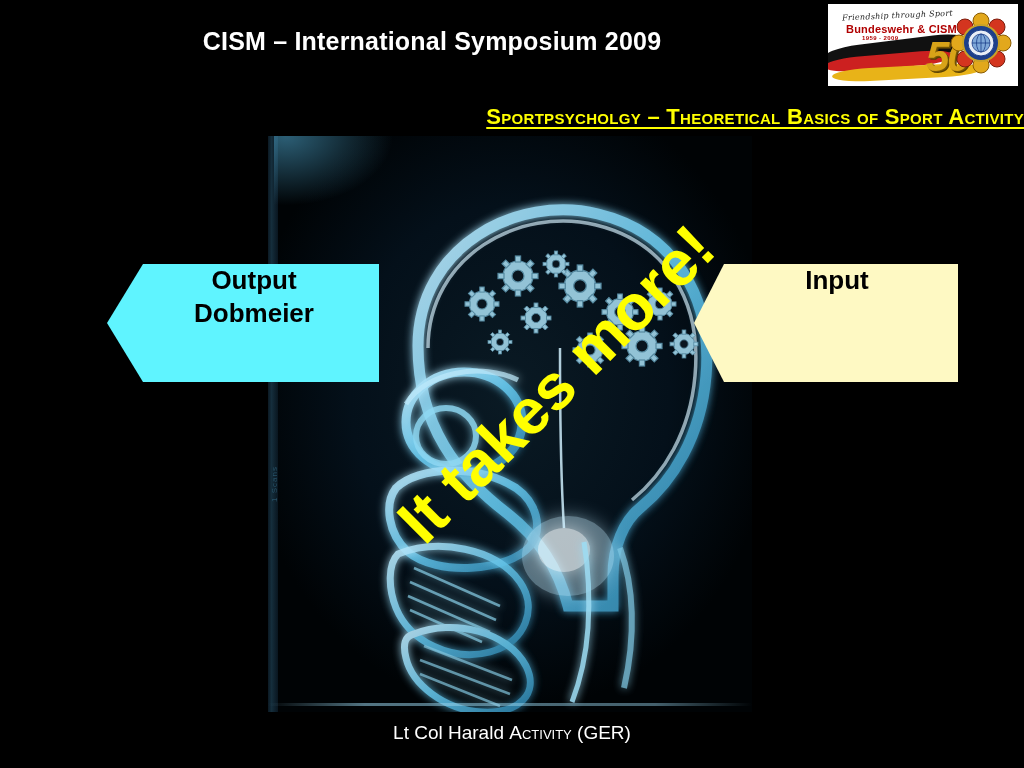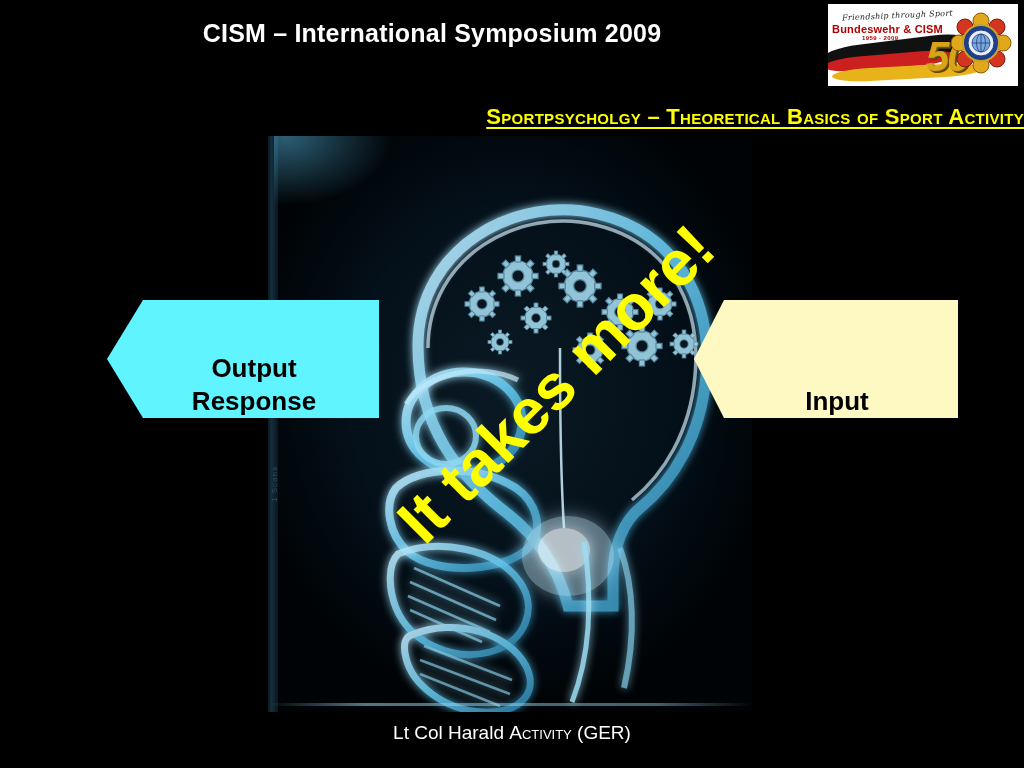--- a/index.html
+++ b/index.html
@@ -20,21 +20,21 @@
     position: relative;
     width: 1024px;
     height: 768px;
     background: #000000;
     overflow: hidden;
   }
 
   
   .header-block {
     position: absolute;
-    top: 18px;
+    top: 26px;
     left: 0;
     width: 864px;
     text-align: center;
     color: #ffffff;
   }
   .header-title {
     font-size: 25px;
     font-weight: bold;
     letter-spacing: 0.2px;
     line-height: 30px;
@@ -100,21 +100,21 @@
     font-size: 8px;
     font-style: italic;
     color: #222222;
     font-family: "DejaVu Serif", serif;
     letter-spacing: 0.3px;
     white-space: nowrap;
     transform: rotate(-2.5deg);
   }
   .logo-line2 {
     position: absolute;
-    left: 4px;
+    left: 18px;
     top: 19px;
     font-size: 11px;
     font-weight: bold;
     color: #b00000;
     white-space: nowrap;
     letter-spacing: 0.2px;
   }
   .logo-line3 {
     position: absolute;
     left: 34px;
@@ -234,23 +234,22 @@
 
   
   .arrow {
     position: absolute;
     color: #000000;
     font-size: 26px;
     font-weight: bold;
     line-height: 33px;
     text-align: center;
     display: flex;
-    align-items: flex-end;
+    align-items: flex-start;
     justify-content: center;
-    margin-top: 36px;
   }
   .arrow-left {
     left: 107px;
     top: 264px;
     width: 272px;
     height: 118px;
     background: #5ff4ff;
     clip-path: polygon(36px 0, 272px 0, 272px 118px, 36px 118px, 0 59px);
   }
   .arrow-right {
@@ -561,21 +560,21 @@
     <div class="film-edge-topglow"></div>
     <div class="film-label">1 Scans</div>
     <div class="film-edge-bottom"></div>
   </div>
 
   <div class="slogan">It takes more!</div>
 
   <div class="arrow arrow-left">
     <div class="arrow-label">
       <span class="ln">Output</span>
-      <span class="ln">Response</span>
+      <span class="ln">Dobmeier</span>
     </div>
   </div>
 
   <div class="arrow arrow-right">
     <div class="arrow-label">
       <span class="ln">Input</span>
     </div>
   </div>
 
   <div class="footer"><span class="plain">Lt Col Harald </span><span>Activity</span><span class="plain"> (GER)</span></div>

